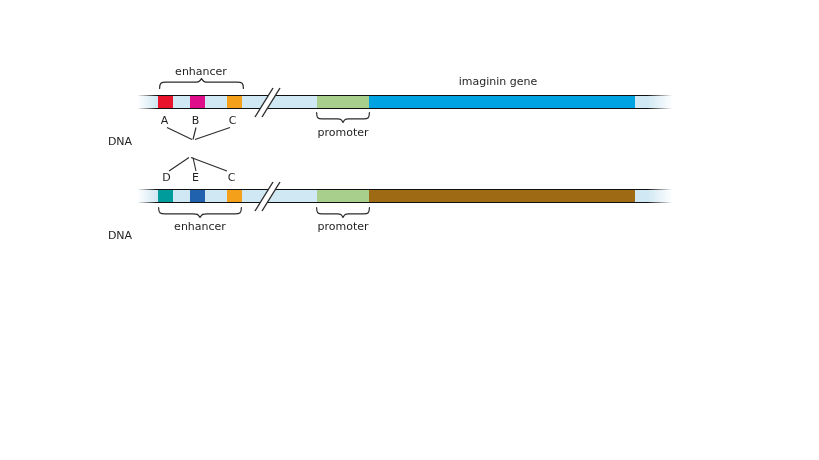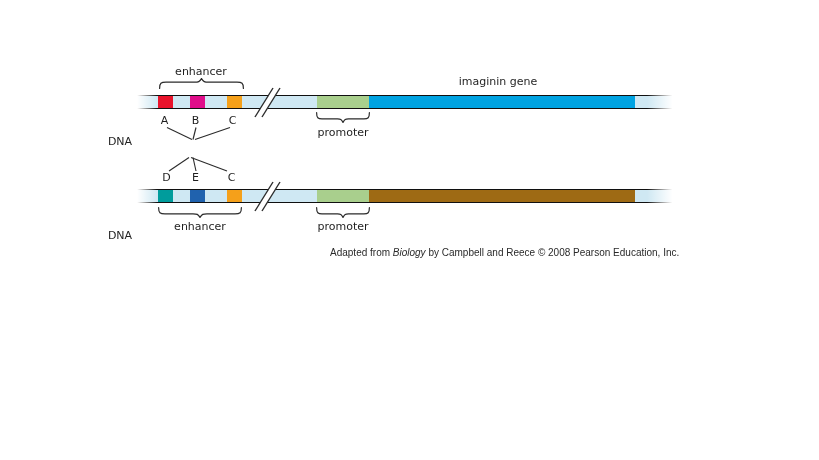--- a/index.html
+++ b/index.html
@@ -115,17 +115,14 @@
   <svg class="abs" style="left:158px;top:207px;width:84px;height:11px;" viewBox="0 0 84 11">
     <path class="brace" d="M0.6,0.6 C0.6,6 2,6.8 7,6.8 L35,6.8 C39,6.8 40,7.2 42,10.4 C44,7.2 45,6.8 49,6.8 L77,6.8 C82,6.8 83.4,6 83.4,0.6"></path>
   </svg>
   <div class="lbl ctr" style="left:157px;top:220px;width:86px;">enhancer</div>
 
   <svg class="abs" style="left:316px;top:207px;width:54px;height:11px;" viewBox="0 0 54 11">
     <path class="brace" d="M0.6,0.6 C0.6,6 2,6.8 6,6.8 L21.5,6.8 C24.5,6.8 25.5,7.2 27,10.4 C28.5,7.2 29.5,6.8 32.5,6.8 L48,6.8 C52,6.8 53.4,6 53.4,0.6"></path>
   </svg>
   <div class="lbl ctr" style="left:303px;top:220px;width:80px;">promoter</div>
 
-  <div class="attribution">
-    <span>Adapted from </span><span style="font-style:italic;">Biology</span><span> by Campbell and Reece © 2008 Pearson Education, Inc.</span>
-  </div>
 
 </div>
 
 </body></html>

